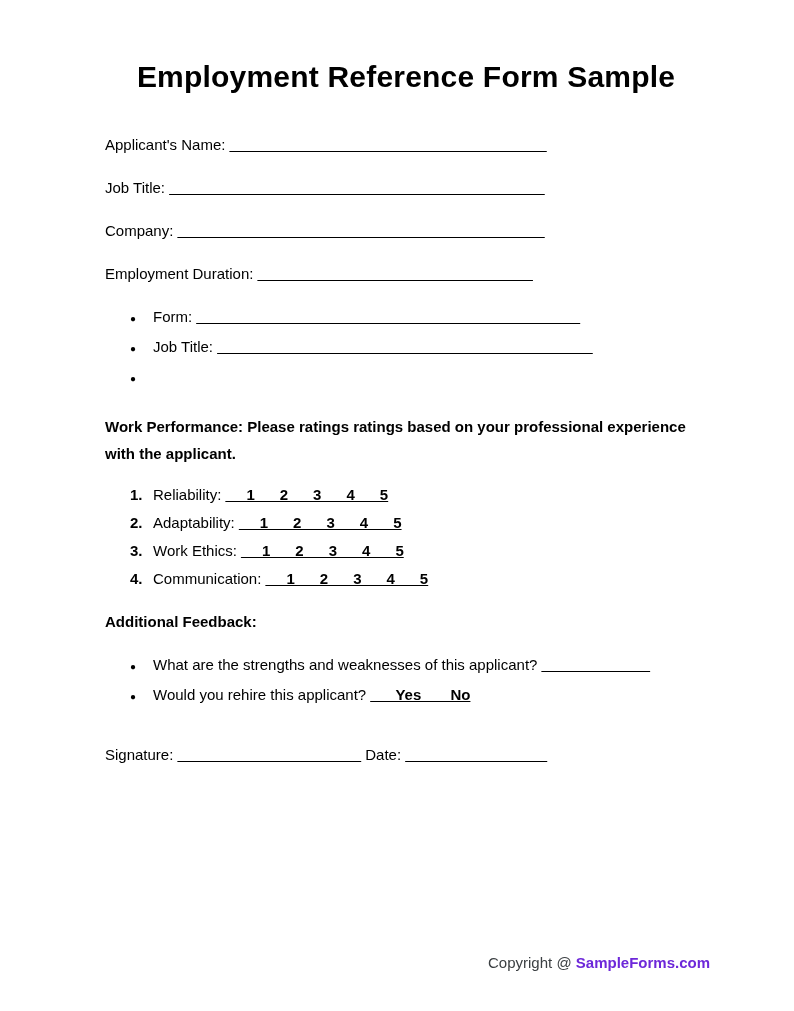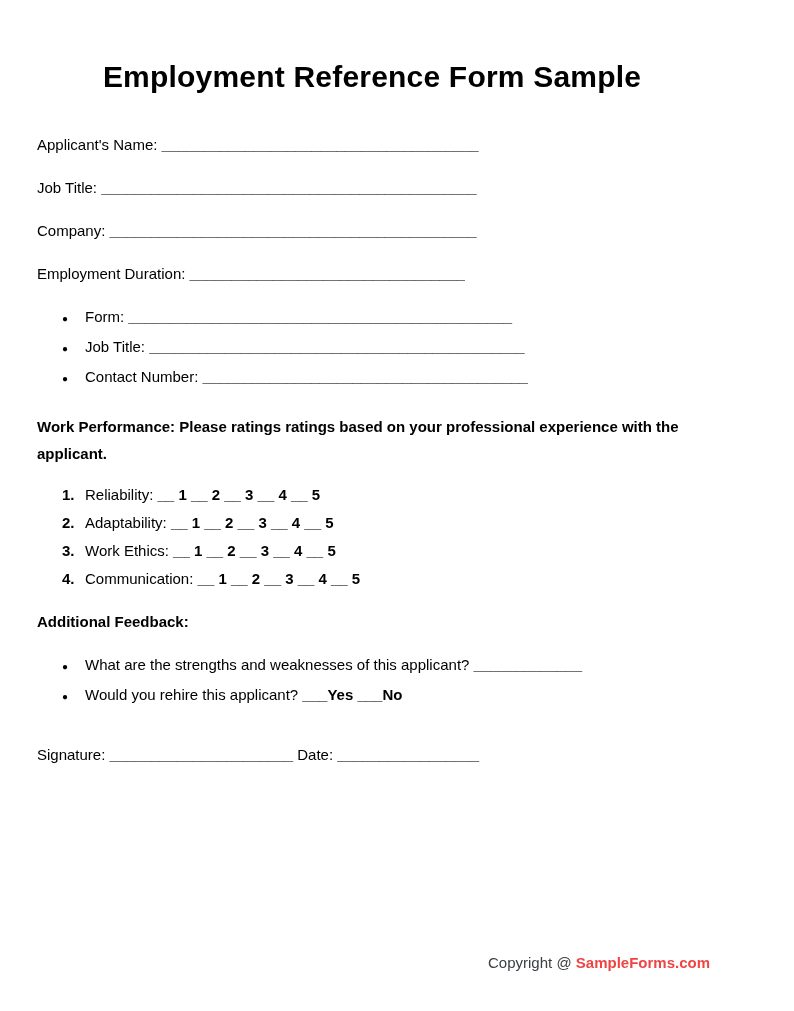--- a/index.html
+++ b/index.html
@@ -9,21 +9,21 @@
   }
   body {
     width: 794px;
     height: 1011px;
     position: relative;
     font-family: "Liberation Sans", sans-serif;
     color: #000000;
     overflow: hidden;
   }
   .page {
-    padding: 60px 87px 0 37px;
+    padding: 60px 87px 0 105px;
     box-sizing: border-box;
   }
   h1.doc-title {
     text-align: center;
     font-size: 30px;
     font-weight: 700;
     margin: 0 0 42px 0;
     letter-spacing: 0.2px;
   }
   .row {
@@ -58,39 +58,40 @@
     flex-shrink: 0;
   }
   .bullet-glyph {
     font-size: 10px;
     line-height: 17px;
   }
   .lbl { font-weight: 400; }
   .line {
     font-weight: 700;
     letter-spacing: 0;
+    text-decoration: underline;
   }
   .sig-row {
     font-size: 15px;
     font-weight: 700;
     line-height: 17px;
     white-space: nowrap;
     margin-top: 41px;
   }
   .footer {
     position: absolute;
     right: 84px;
     bottom: 40px;
     font-size: 15px;
     color: #3c4043;
     font-weight: 400;
     white-space: nowrap;
   }
   .footer-link {
-    color: #ef4444;
+    color: #6d28d9;
     font-weight: 700;
     text-decoration: none;
     cursor: pointer;
   }
 </style>
 </head>
 <body>
 
 <div class="page">
 
@@ -127,24 +128,20 @@
     </div>
     <div class="sub-row">
       <span class="marker"><span class="bullet-glyph">●</span></span>
       <span>
         <span class="lbl">Job Title:</span>
         <span class="line">_____________________________________________</span>
       </span>
     </div>
     <div class="sub-row">
       <span class="marker"><span class="bullet-glyph">●</span></span>
-      <span>
-        <span class="lbl">Contact Number:</span>
-        <span class="line">_______________________________________</span>
-      </span>
     </div>
   </div>
 
   <div class="para">Work Performance: Please ratings ratings based on your professional experience with the applicant.</div>
 
   <div class="group">
     <div class="sub-row">
       <span class="marker">1.</span>
       <span>
         <span class="lbl">Reliability:</span>

